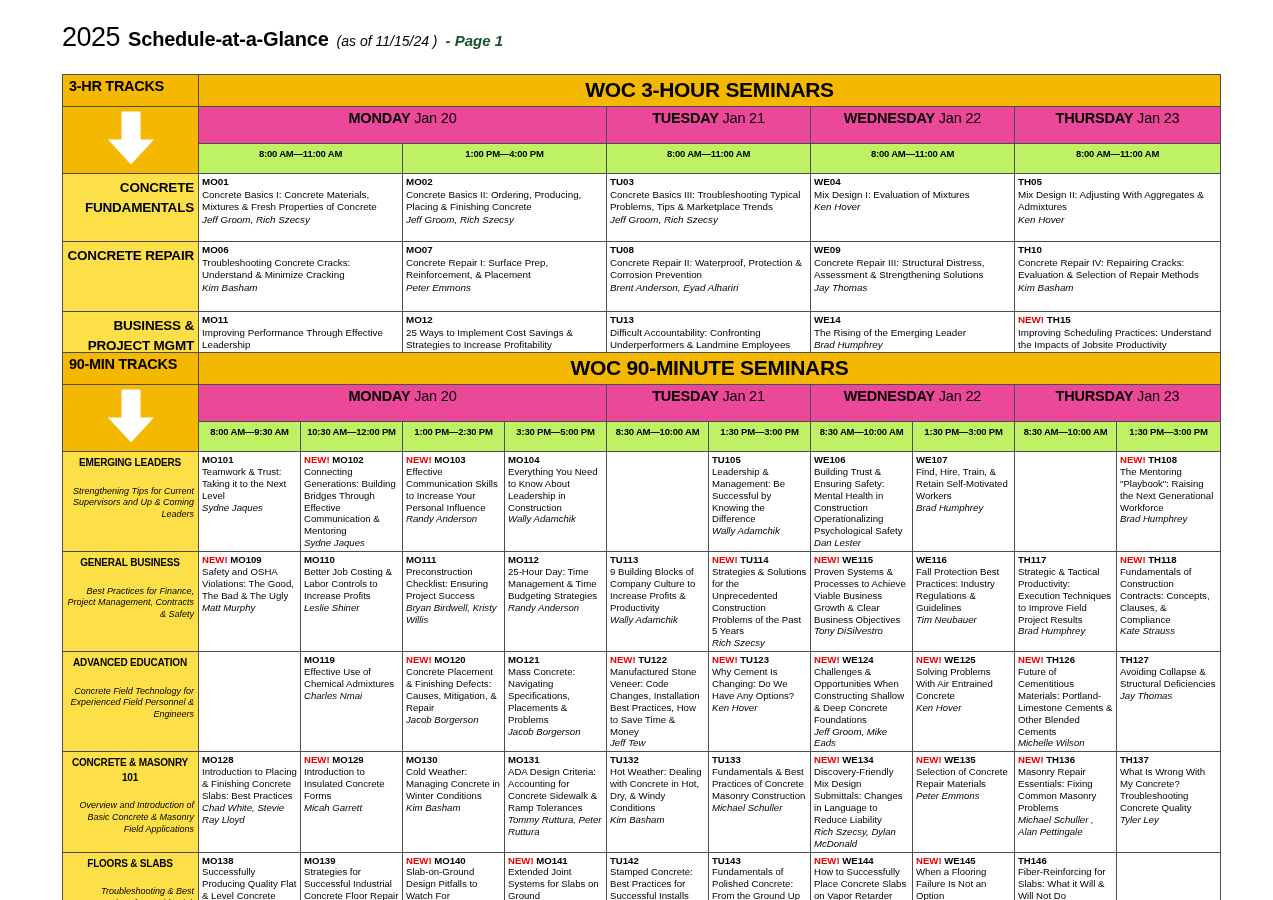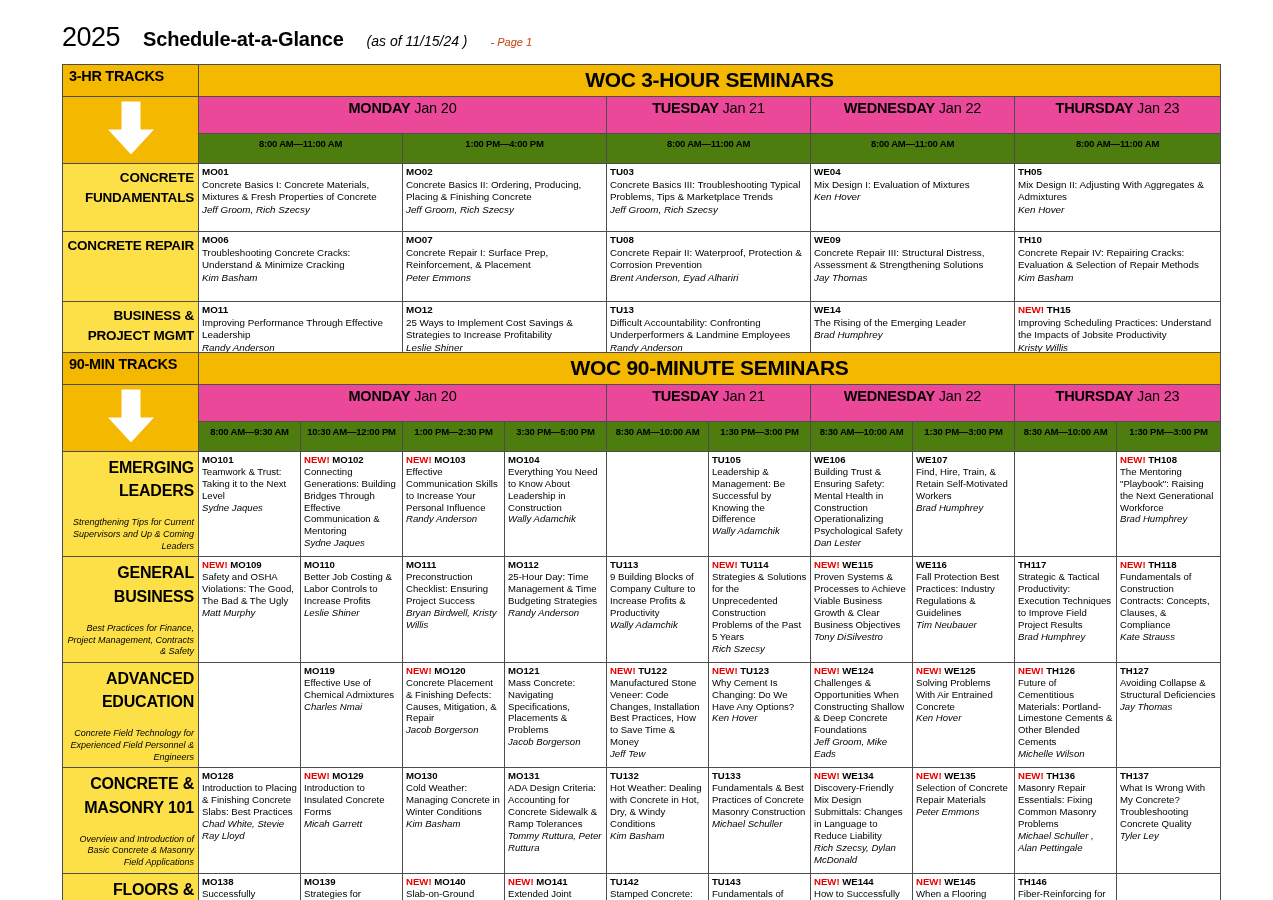--- a/index.html
+++ b/index.html
@@ -11,28 +11,28 @@
     width: 1273px; height: 900px;
     font-family: "Liberation Sans", sans-serif;
     color: #000;
     overflow: hidden;
   }
   .page { width: 1273px; height: 900px; position: relative; padding: 0; }
 
   
   .title-bar {
     position: absolute; left: 62px; top: 22px;
-    display: flex; align-items: baseline; gap: 23px;
+    display: flex; align-items: baseline; gap: 8px;
     white-space: nowrap;
   }
   .t-year { font-size: 27px; font-weight: 400; letter-spacing: -0.5px; }
   .t-main { font-size: 21px; font-weight: bold; letter-spacing: -0.2px; }
   .t-sub  { font-size: 20px; font-weight: bold; letter-spacing: -0.2px; }
   .t-asof { font-size: 14px; font-style: italic; }
-  .t-page { font-size: 11px; font-style: italic; color: #c2410c; font-weight: 400; }
+  .t-page { font-size: 15px; font-style: italic; color: #14532d; font-weight: 700; }
 
   
   .grid {
     position: absolute; left: 62px; top: 62px;
     width: 1158px;
     border-collapse: collapse;
     table-layout: fixed;
   }
   .grid td, .grid th { border: 1px solid #4d4d4d; padding: 0; vertical-align: top; }
 
@@ -59,38 +59,38 @@
 
   
   .day-head {
     background: #ec4899;
     text-align: center; font-size: 14.5px;
     padding: 3px 0 4px 0 !important;
     letter-spacing: -0.2px;
   }
   .day-head b { font-weight: bold; }
   .time-head {
-    background: #4d7c0f;
+    background: #bef264;
     text-align: center; font-size: 9.5px; font-weight: bold;
     padding: 4px 1px 4px 1px !important;
     letter-spacing: -0.2px;
   }
 
   
   .track-label {
     background: #fde047;
     text-align: right;
     padding: 4px 4px 4px 3px !important;
     vertical-align: middle;
   }
   .track-label .tl-name {
     font-weight: bold; font-size: 13.5px; line-height: 1.45;
     letter-spacing: -0.2px;
   }
-  .track-label .tl-name.small { font-size: 16px; }
+  .track-label .tl-name.small { font-size: 10px; text-align: center; }
   .track-label .tl-desc {
     font-style: italic; font-size: 9px; line-height: 1.3;
     margin-top: 15px;
   }
 
   
   .sess { padding: 2px 3px 2px 3px !important; font-size: 9.6px; line-height: 1.24; }
   .sess .code { font-weight: bold; display: block; }
   .sess .newtag { color: #e60000; font-weight: bold; }
   .sess .titletxt { display: block; }
@@ -105,21 +105,21 @@
 
 <div class="page">
 
   <div class="title-bar">
     <span class="t-year">2025</span>
     <span class="t-sub">Schedule-at-a-Glance</span>
     <span class="t-asof">(as of 11/15/24 )</span>
     <span class="t-page">- Page 1</span>
   </div>
 
-<table class="grid" style="top: 64px;">
+<table class="grid" style="top: 74px;">
       <colgroup>
         <col style="width:136px">
         <col style="width:204px">
         <col style="width:204px">
         <col style="width:204px">
         <col style="width:204px">
         <col style="width:206px">
       </colgroup>
       <tbody>
         <tr>

